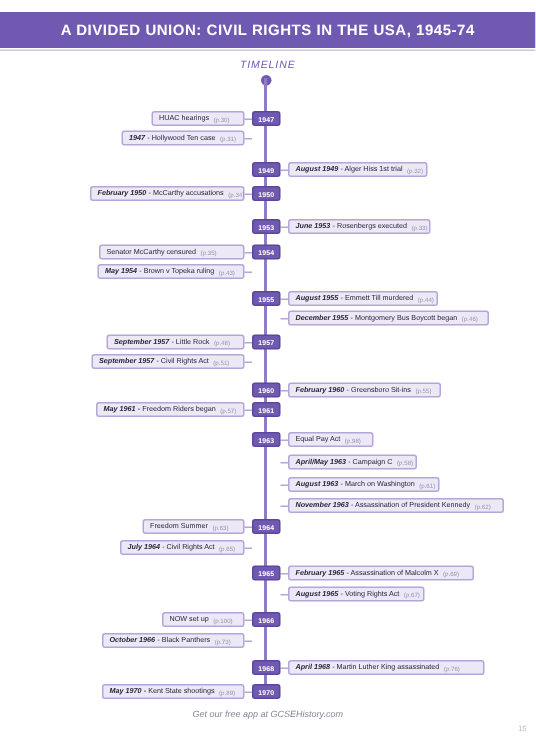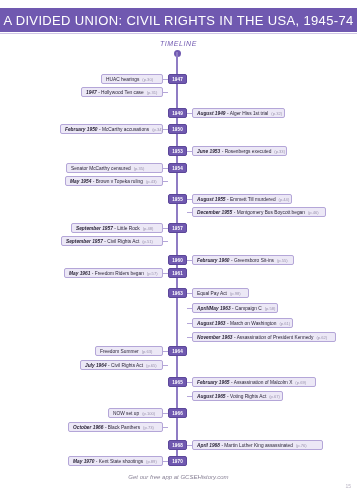--- a/index.html
+++ b/index.html
@@ -22,22 +22,22 @@
     top: 8px;
     width: 357px;
     height: 24px;
     background: #7059b0;
     display: flex;
     align-items: center;
     justify-content: center;
   }
   .header-title {
     color: #ffffff;
-    font-size: 13px;
-    font-weight: normal;
+    font-size: 10px;
+    font-weight: bold;
     letter-spacing: 0.35px;
     white-space: nowrap;
   }
   .header-rule {
     position: absolute;
     left: 0;
     top: 33px;
     width: 357px;
     height: 1px;
     background: #cfc6e6;

